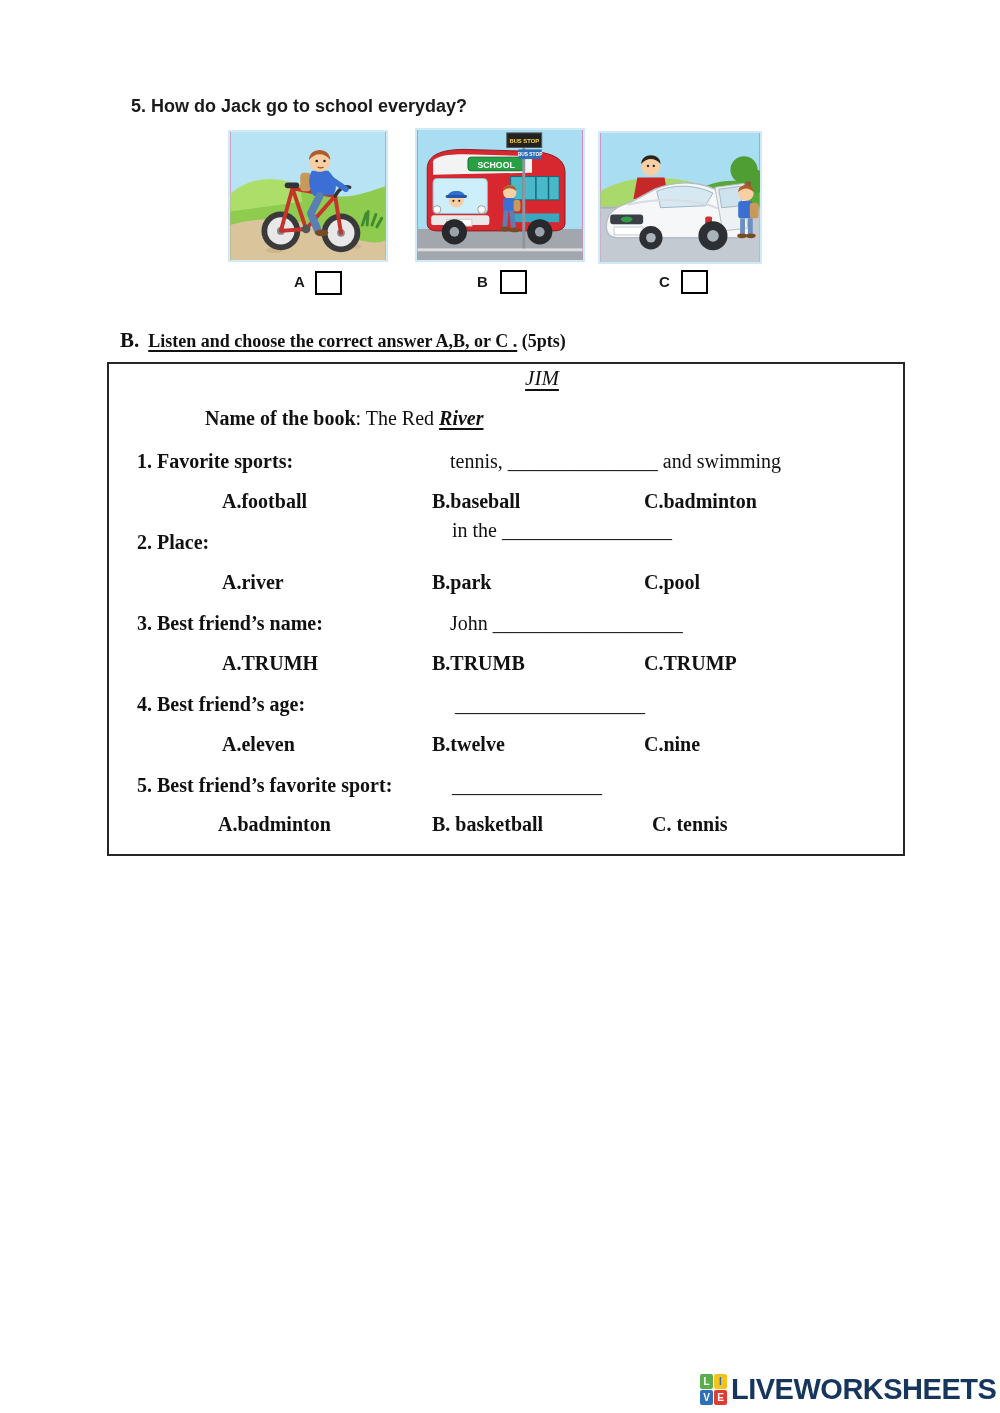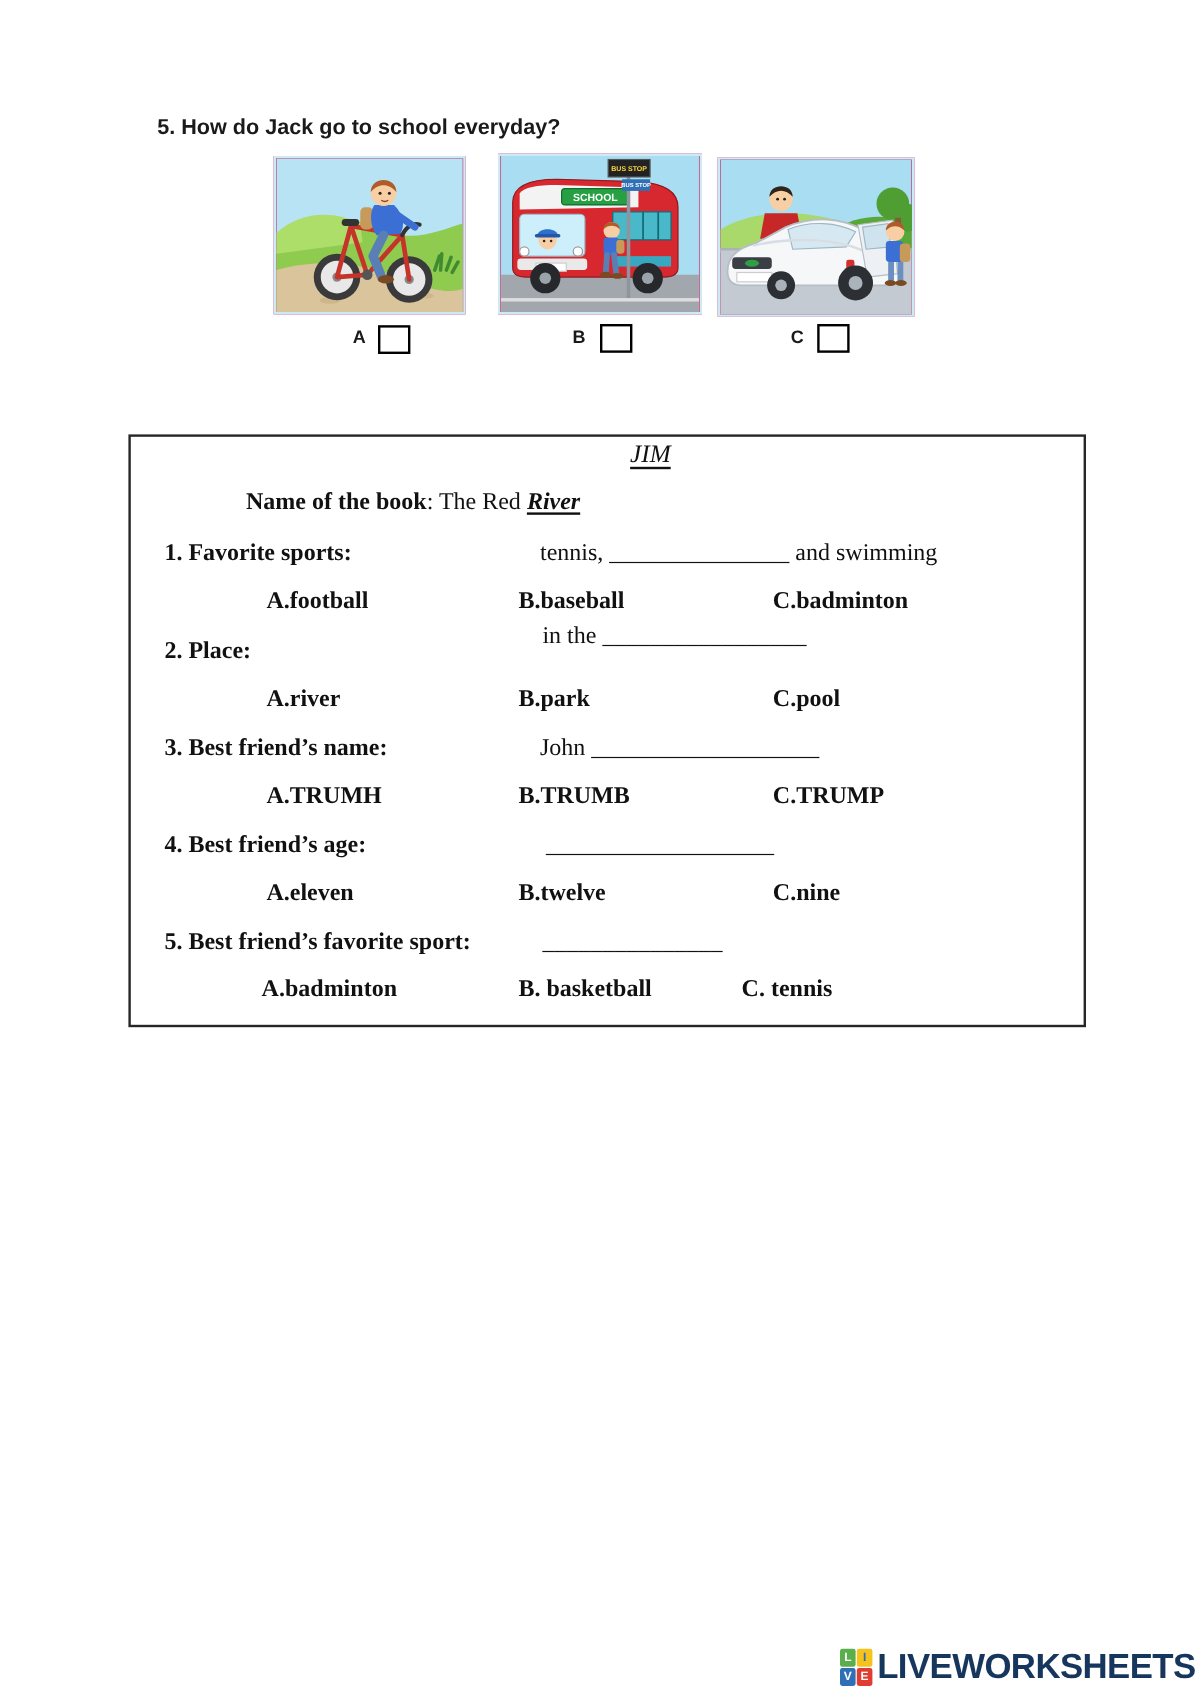--- a/index.html
+++ b/index.html
@@ -5,21 +5,21 @@
   html,body{margin:0;padding:0;background:#ffffff;}
   .page{position:relative;width:1000px;height:1413px;background:#ffffff;overflow:hidden;
         font-family:"Liberation Serif", serif;color:#111;}
   .abs{position:absolute;}
   .sans{font-family:"Liberation Sans", sans-serif;margin-left:11px;}
   .serif{font-family:"Liberation Serif", serif;}
   .b{font-weight:bold;}
   .i{font-style:italic;}
   .u{text-decoration:underline;text-decoration-thickness:1.5px;text-underline-offset:3px;}
   .heading{font-size:18px;font-weight:bold;color:#1a1a1a;}
-  .pic{box-sizing:border-box;border:2px solid #cfe9f5;background:#be185d;}
+  .pic{box-sizing:border-box;border:2px solid #cfe9f5;background:#ec4899;}
   .pic svg{display:block;width:100%;height:100%;}
   .pic-letter{font-size:15px;font-weight:bold;color:#1a1a1a;letter-spacing:1px;}
   .checkbox{box-sizing:border-box;width:27px;height:24px;border:2px solid #000;background:#fff;}
   .secB-line{font-size:18px;font-weight:bold;white-space:nowrap;}
   .secB-big{font-size:21px;font-weight:bold;margin-right:9px;}
   .qbox{box-sizing:border-box;border:2px solid #262626;background:#fff;}
   .boxtitle{font-size:21px;font-weight:normal;font-style:italic;text-decoration:underline;
             text-decoration-thickness:2px;text-underline-offset:4px;}
   .bookline{font-size:20px;white-space:nowrap;}
   .qlabel{font-size:20px;font-weight:bold;white-space:nowrap;}
@@ -150,20 +150,24 @@
     </svg>
   </div>
 
   <div class="abs sans pic-letter" style="left:283px;top:273px;">A</div>
   <div class="abs checkbox" style="left:315px;top:271px;"></div>
   <div class="abs sans pic-letter" style="left:466px;top:273px;">B</div>
   <div class="abs checkbox" style="left:500px;top:270px;"></div>
   <div class="abs sans pic-letter" style="left:648px;top:273px;">C</div>
   <div class="abs checkbox" style="left:681px;top:270px;"></div>
 
+  <div class="abs serif secB-line" style="left:120px;top:328px;">
+    <span class="secB-big">B.</span><span class="u">Listen and choose the correct answer A,B, or C .</span>
+    <span>(5pts)</span>
+  </div>
 
   <div class="abs qbox" style="left:107px;top:362px;width:798px;height:494px;"></div>
 
   <div class="abs boxtitle" style="left:542px;top:366px;transform:translateX(-50%);">JIM</div>
 
   <div class="abs bookline" style="left:205px;top:407px;">
     <span class="b">Name of the book</span><span>: </span><span>The Red </span><span class="b i u">River</span>
   </div>
 
   <div class="abs qlabel" style="left:137px;top:450px;">1. Favorite sports:</div>
@@ -197,21 +201,21 @@
   <div class="abs qopt" style="left:222px;top:733px;">A.eleven</div>
   <div class="abs qopt" style="left:432px;top:733px;">B.twelve</div>
   <div class="abs qopt" style="left:644px;top:733px;">C.nine</div>
 
   <div class="abs qlabel" style="left:137px;top:774px;">5. Best friend’s favorite sport:</div>
   <div class="abs qanswer" style="left:452px;top:774px;">
     <span></span><span>_______________</span><span></span>
   </div>
   <div class="abs qopt" style="left:218px;top:813px;">A.badminton</div>
   <div class="abs qopt" style="left:432px;top:813px;">B. basketball</div>
-  <div class="abs qopt" style="left:618px;top:813px;">C. tennis</div>
+  <div class="abs qopt" style="left:652px;top:813px;">C. tennis</div>
 
   <div class="abs" style="left:700px;top:1373px;display:flex;align-items:center;gap:4px;">
     <div class="logo-tiles">
       <div class="logo-tile" style="background: rgb(90, 174, 76); color: rgb(255, 255, 255);">L</div>
       <div class="logo-tile" style="background: rgb(246, 194, 28); color: rgb(47, 111, 181);">I</div>
       <div class="logo-tile" style="background: rgb(47, 111, 181); color: rgb(255, 255, 255);">V</div>
       <div class="logo-tile" style="background: rgb(224, 60, 49); color: rgb(255, 255, 255);">E</div>
     </div>
     <div class="logo-text" style="color: rgb(23, 54, 93);">LIVEWORKSHEETS</div>
   </div>

